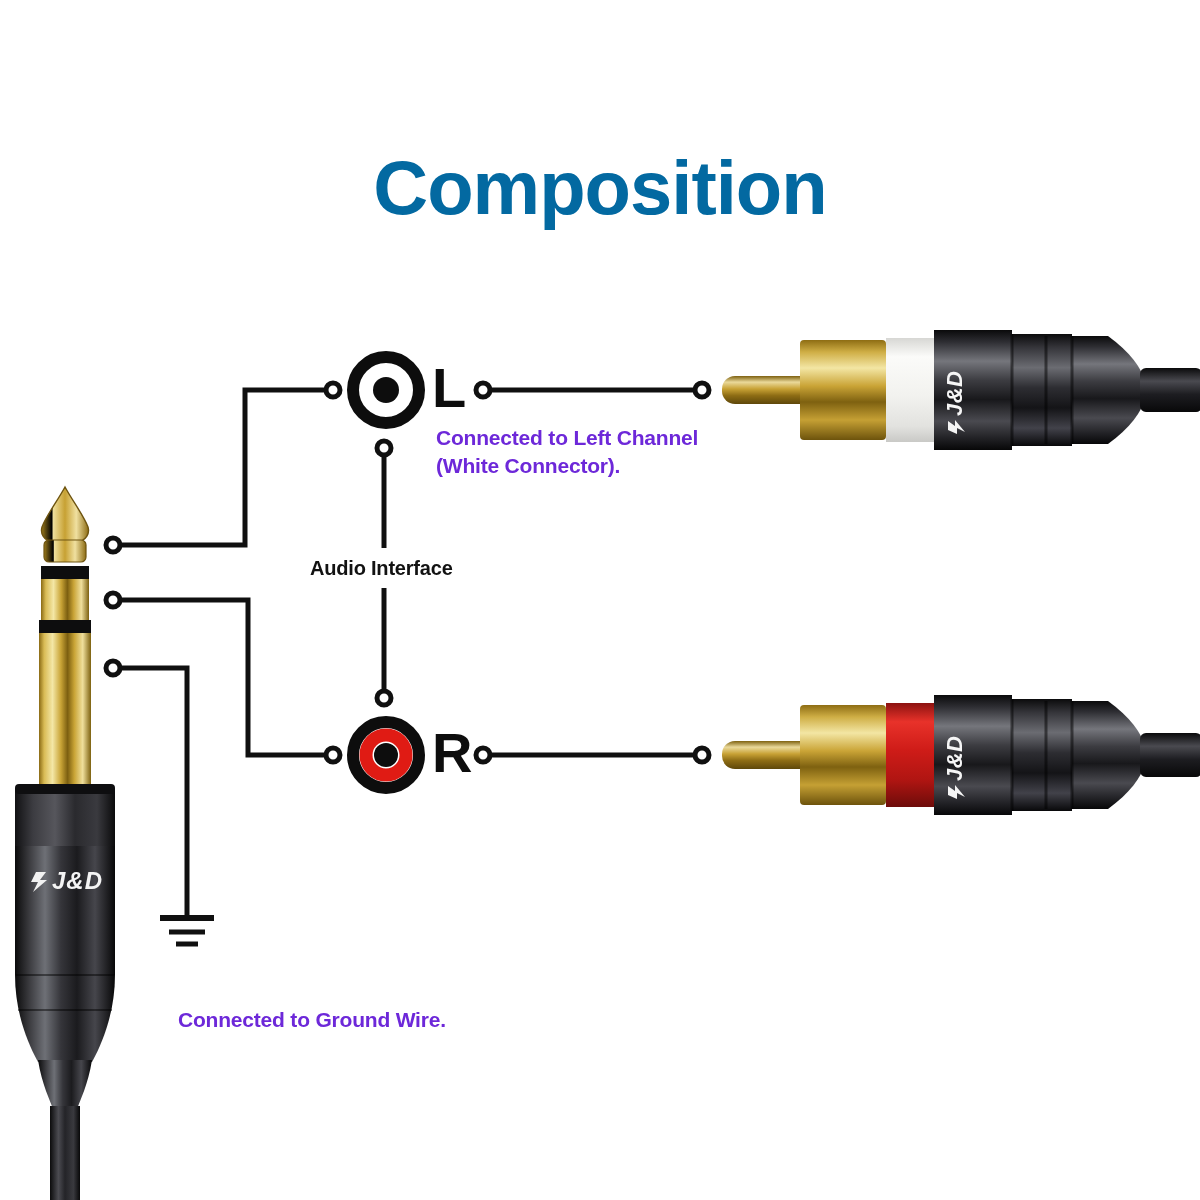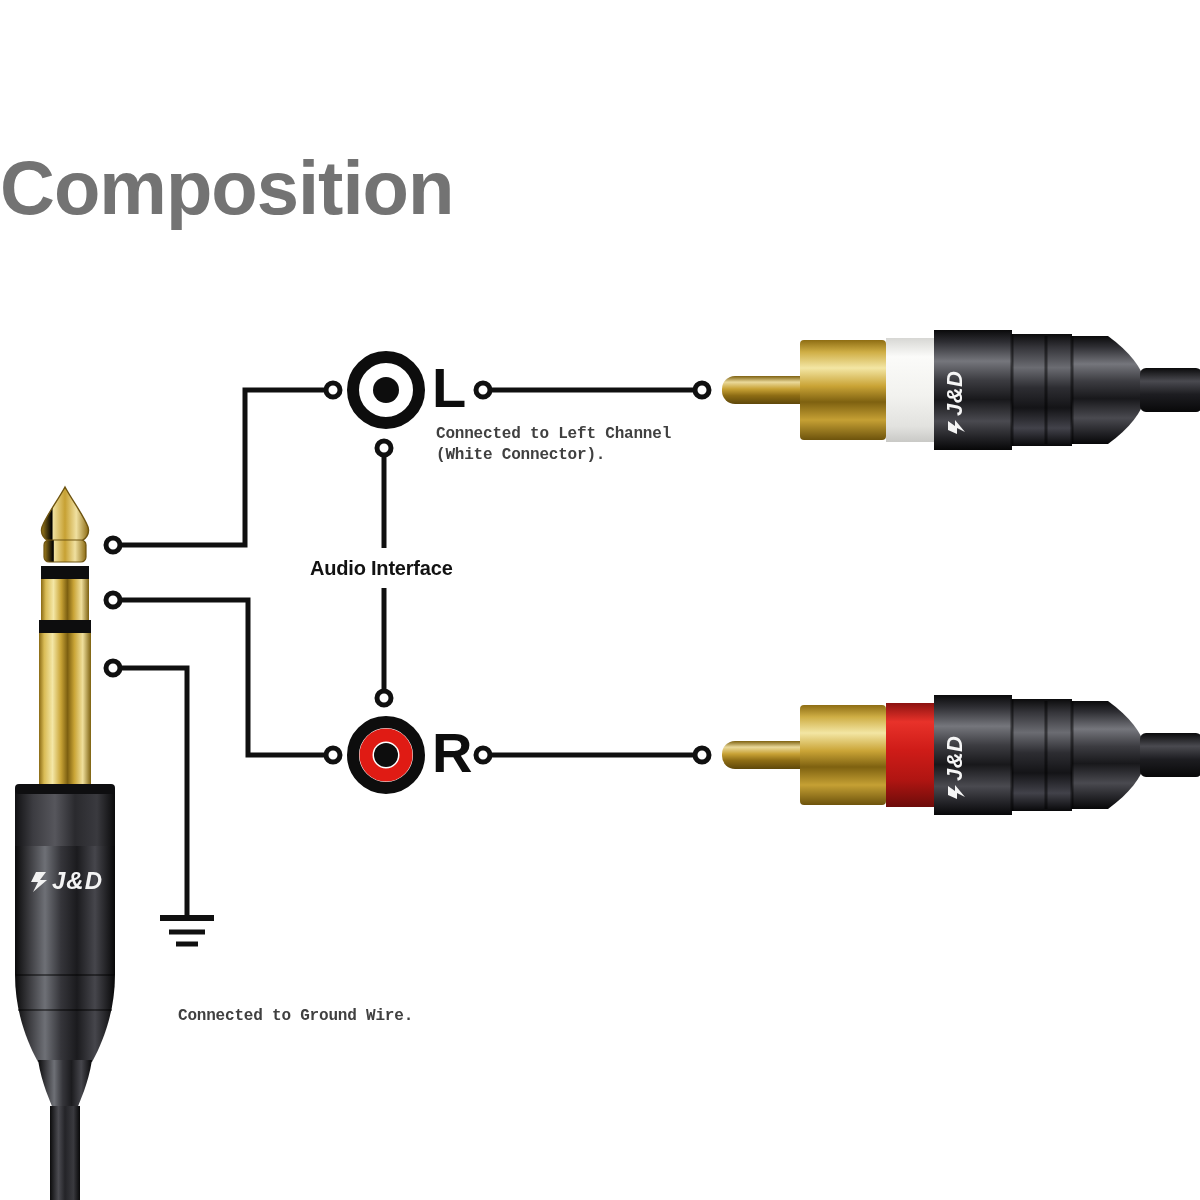--- a/index.html
+++ b/index.html
@@ -22,42 +22,43 @@
     left: 0;
     top: 0;
     width: 1200px;
     height: 1200px;
   }
   .title {
     position: absolute;
     left: 0;
     top: 150px;
     width: 1200px;
+    text-align: center;
     font-size: 76px;
     font-weight: bold;
     letter-spacing: -1px;
-    color: #737373;
+    color: #0369a1;
     font-family: "Liberation Sans", sans-serif;
     line-height: 1;
   }
   .jack-letter {
     position: absolute;
     font-size: 56px;
     font-weight: bold;
     color: #0d0d0d;
     line-height: 1;
     font-family: "Liberation Sans", sans-serif;
   }
   .caption {
     position: absolute;
-    font-size: 16px;
+    font-size: 21px;
     font-weight: bold;
-    color: #404040;
+    color: #6d28d9;
     line-height: 1.33;
-    font-family: Liberation Mono, monospace;
+    font-family: Liberation Sans, sans-serif;
     white-space: pre-line;
     letter-spacing: -0.2px;
   }
   .midlabel {
     position: absolute;
     font-size: 20px;
     font-weight: bold;
     color: #121212;
     font-family: "Liberation Sans", sans-serif;
     letter-spacing: -0.2px;

